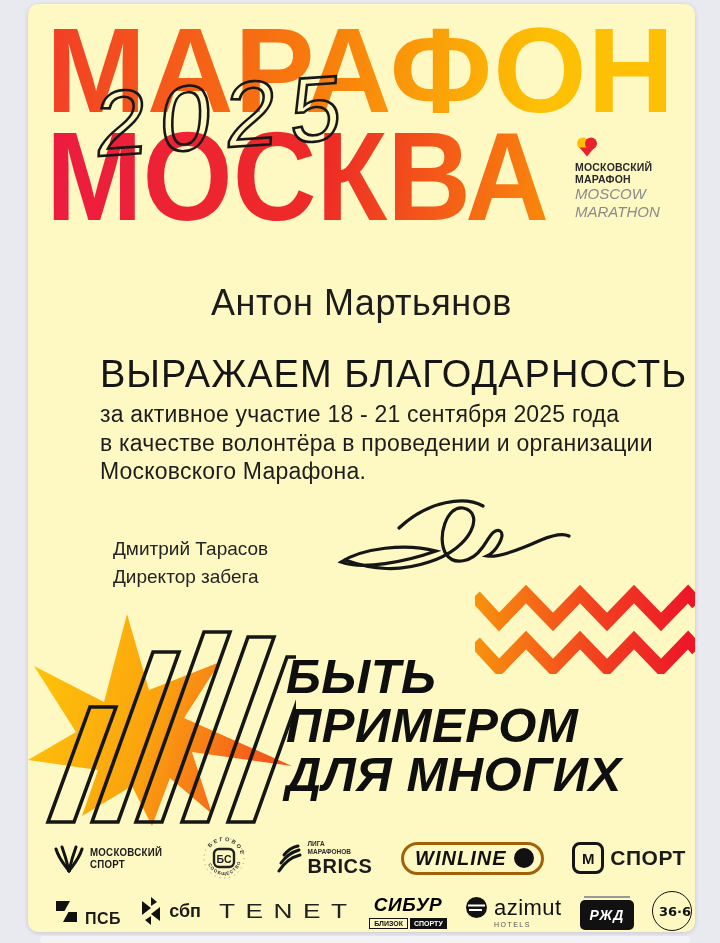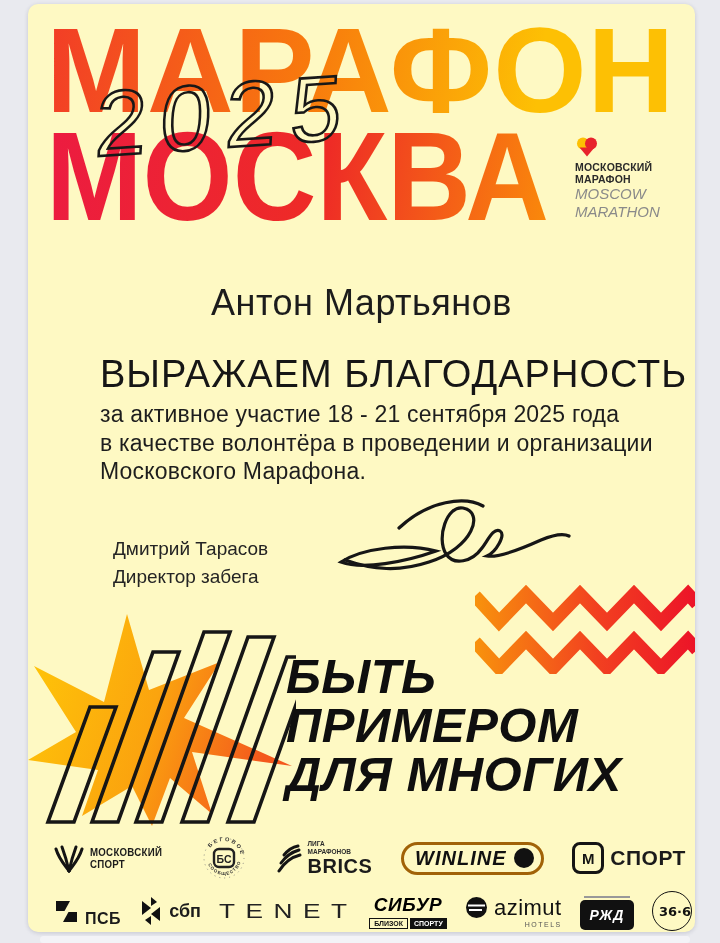--- a/index.html
+++ b/index.html
@@ -106,21 +106,21 @@
   .sbp-label{font-size:18px;font-weight:700;}
   .tenet-label{
     font-size:25px;font-weight:400;letter-spacing:10px;color:#222;
     transform:scale(1.05,.82);transform-origin:left center;
   }
   .sibur{display:flex;flex-direction:column;align-items:center;gap:2px;}
   .sibur-label{font-size:19px;font-weight:700;font-style:italic;letter-spacing:.5px;}
   .sibur-badges{display:flex;gap:2px;}
   .sibur-b1{font-size:7px;font-weight:700;border:1.2px solid #111;padding:1px 4px;color:#111;}
   .sibur-b2{font-size:7px;font-weight:700;background:#111;color:#fff;padding:2px 4px;}
-  .azimut{display:grid;grid-template-columns:auto auto;grid-template-rows:auto auto;column-gap:6px;align-items:center;text-align:right;}
+  .azimut{display:grid;grid-template-columns:auto auto;grid-template-rows:auto auto;column-gap:6px;align-items:center;}
   .azimut-label{font-size:22px;font-weight:500;letter-spacing:.5px;color:#111;}
   .azimut-sub{grid-column:2;font-size:7px;letter-spacing:1.5px;color:#555;}
   .rzd{display:flex;flex-direction:column;align-items:center;gap:2px;margin-top:8px;}
   .rzd-line{width:46px;height:2px;background:#999;}
   .rzd-box{
     width:54px;height:30px;background:#111;border-radius:5px;
     display:flex;align-items:center;justify-content:center;
     color:#fff;font-size:14px;font-weight:700;font-style:italic;letter-spacing:1px;
   }
   .apteka{

